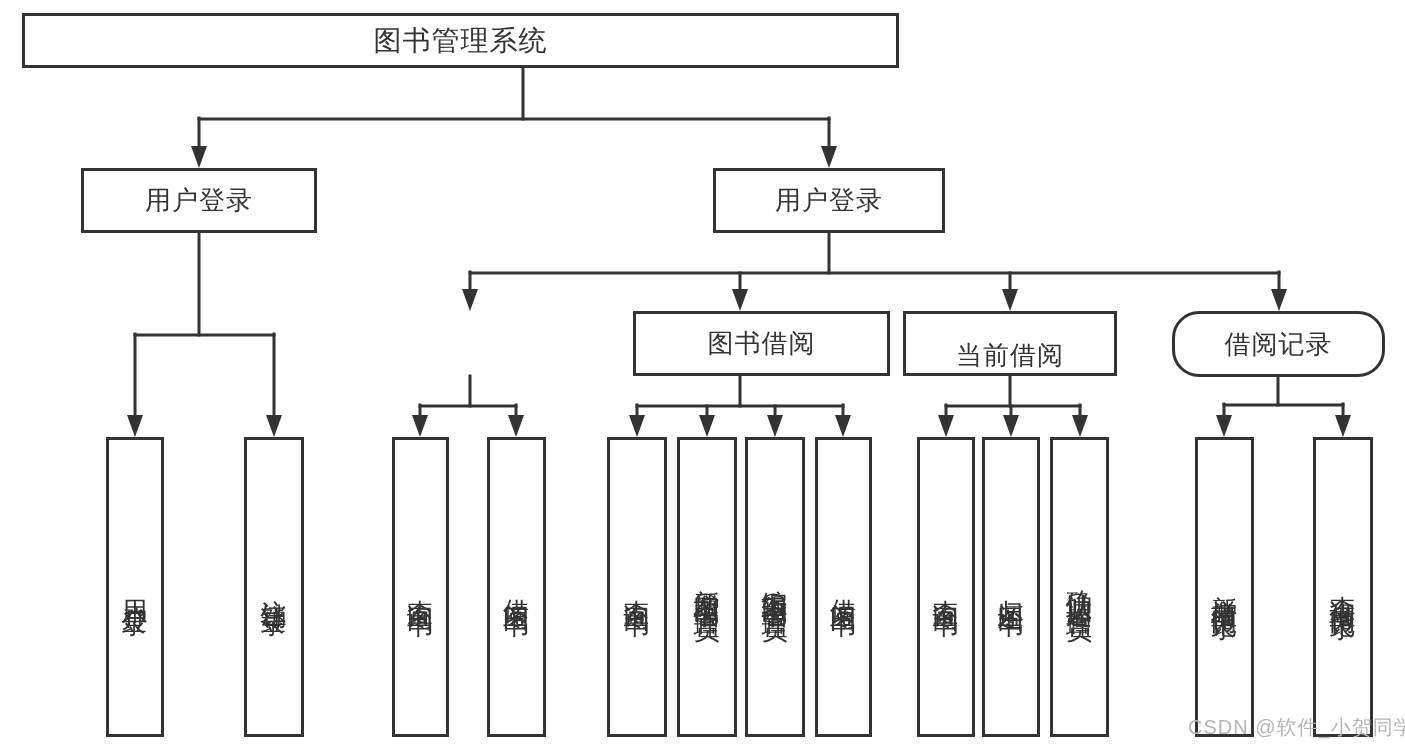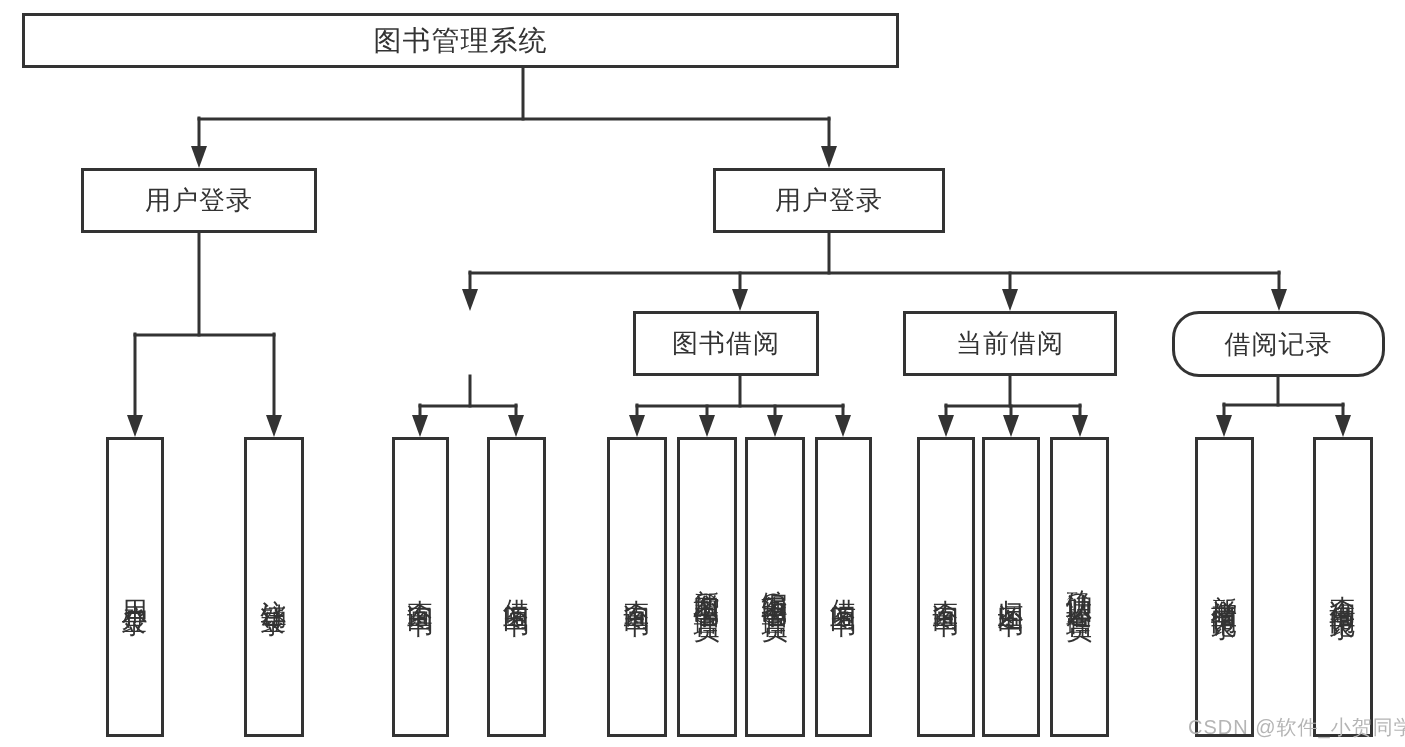--- a/index.html
+++ b/index.html
@@ -46,22 +46,22 @@
     text-orientation: mixed;
     font-size: 26px;
     letter-spacing: 4px;
     line-height: 1;
   }
   
   .b-root   { left: 22px;   top: 13px;  width: 877px; height: 55px; }
   .b-login  { left: 81px;   top: 168px; width: 236px;  height: 65px; }
   .b-mgmt   { left: 713px;  top: 168px; width: 232px;  height: 65px; }
   .b-nb     { left: 363px;  top: 311px; width: 215px;  height: 65px; }
-  .b-bb     { left: 633px;  top: 311px; width: 186px;  height: 65px; text-align: right; }
-  .b-cb     { left: 903px;  top: 311px; width: 214px;  height: 65px; }
+  .b-bb     { left: 633px;  top: 311px; width: 257px;  height: 65px; text-align: right; }
+  .b-cb     { left: 903px;  top: 311px; width: 214px;  height: 65px; align-items: flex-end; }
   .b-br     { left: 1172px; top: 311px; width: 213px;  height: 66px; border-radius: 27px; }
   .leaf     { top: 437px; height: 300px; }
   .l-ulogin { left: 106px;  width: 58px; }
   .l-logout { left: 244px;  width: 60px; }
   .l-nbq    { left: 392px;  width: 57px; }
   .l-nbb    { left: 487px;  width: 59px; }
   .l-bbq    { left: 607px;  width: 60px; }
   .l-bba    { left: 677px;  width: 60px; }
   .l-bbe    { left: 745px;  width: 60px; }
   .l-bbb    { left: 815px;  width: 57px; }

